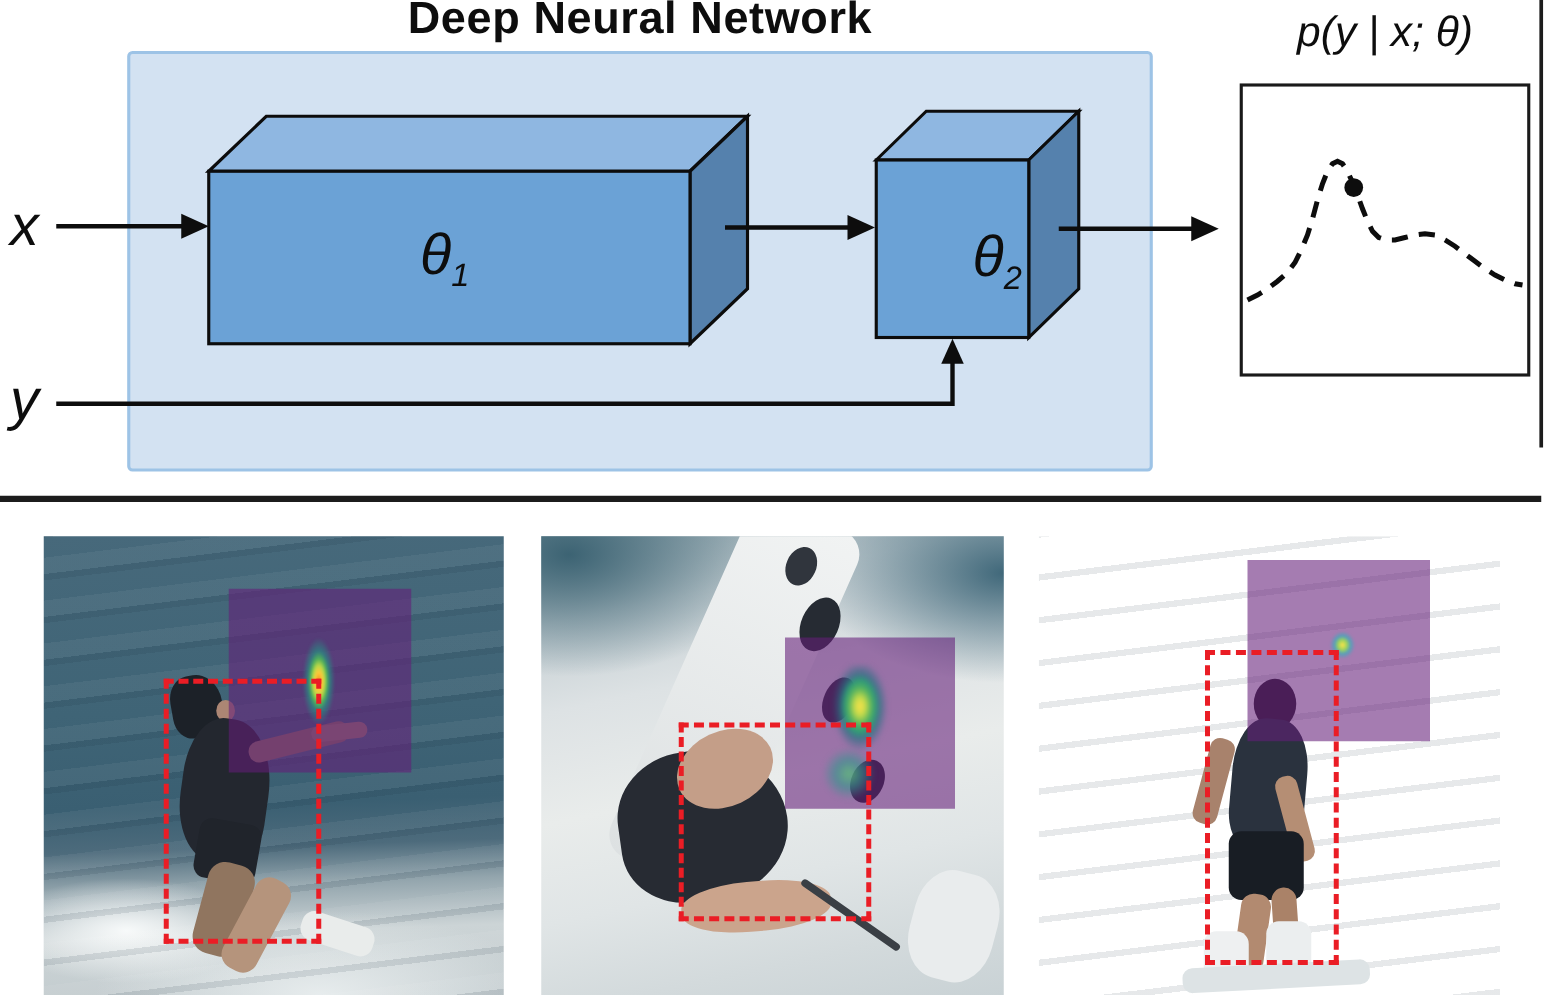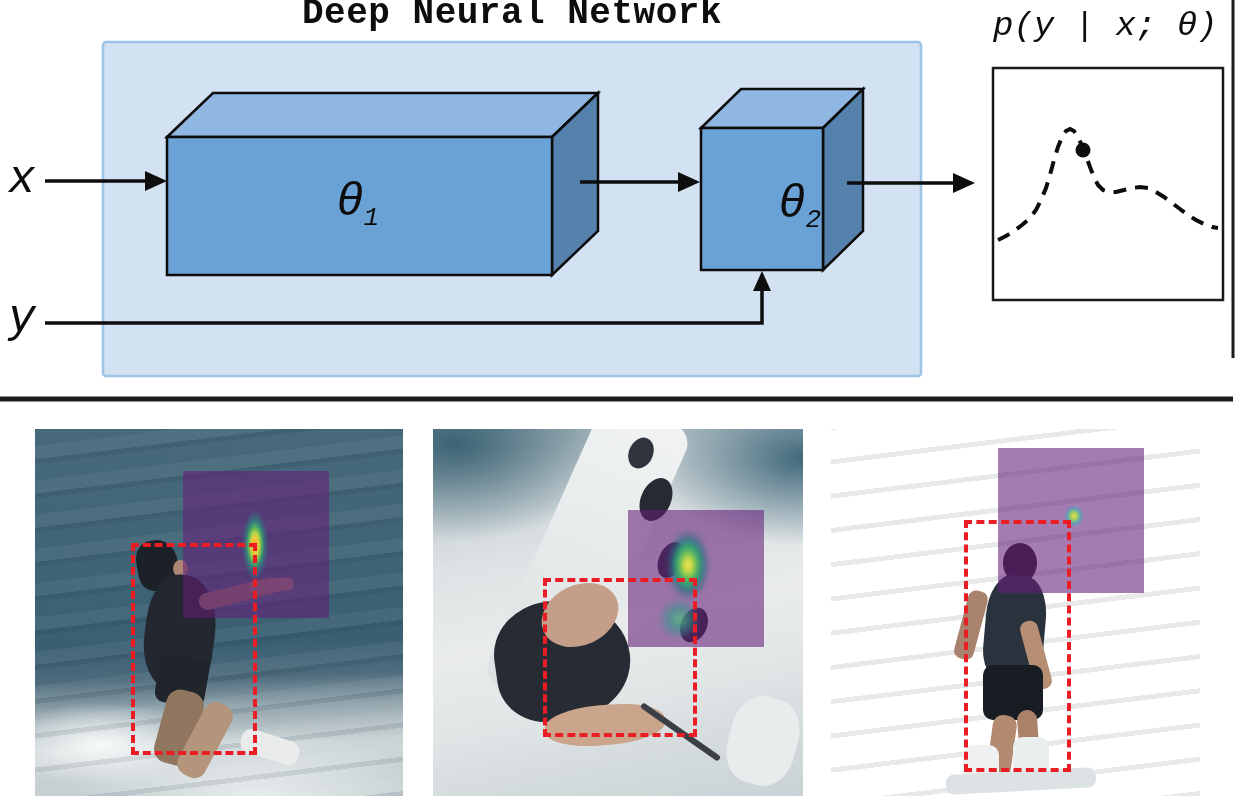--- a/index.html
+++ b/index.html
@@ -1,30 +1,30 @@
 <!DOCTYPE html>
 <html><head>
 <meta charset="utf-8">
 <style>
   html,body { margin:0; padding:0; background:#ffffff; }
   #stage {
     position:relative; width:1235px; height:796px; background:#ffffff;
-    font-family:Liberation Mono, monospace; overflow:hidden;
+    font-family:Liberation Sans, sans-serif; overflow:hidden;
   }
   .abs { position:absolute; }
   .lbl { position:absolute; color:#0d0d0d; line-height:1.1; white-space:nowrap; }
 
   .dnn-title { left:103px; top:-6px; width:818px; text-align:center;
                font-size:36px; font-weight:bold; letter-spacing:0.5px; }
   .lbl-x { left:8px;  top:155px; font-size:46px; font-style:italic; }
   .lbl-y { left:8px;  top:294px; font-size:46px; font-style:italic; }
   .lbl-t1 { left:336px; top:178px; font-size:46px; font-style:italic; }
   .lbl-t2 { left:778px; top:180px; font-size:46px; font-style:italic; }
   .lbl sub { font-size:26px; font-style:italic; }
-  .plot-title { left:993px; top:8px; width:230px; 
+  .plot-title { left:993px; top:8px; width:230px; text-align:center;
                 font-size:34px; font-style:italic; }
 
   
   .photo { position:absolute; top:429px; height:367px; overflow:hidden; }
   #photo1 { left:35px;  width:368px;
     background:
       radial-gradient(150px 60px at 18% 86%, rgba(250,252,252,0.95), rgba(250,252,252,0) 70%),
       radial-gradient(240px 90px at 60% 100%, rgba(233,238,239,0.95), rgba(233,238,239,0) 75%),
       linear-gradient(178deg,#47697b 0%, #3f6476 38%, #3a5f72 58%, #4d6b7c 67%,
                       #93a5ad 75%, #ccd4d6 85%, #c2cbce 100%);

